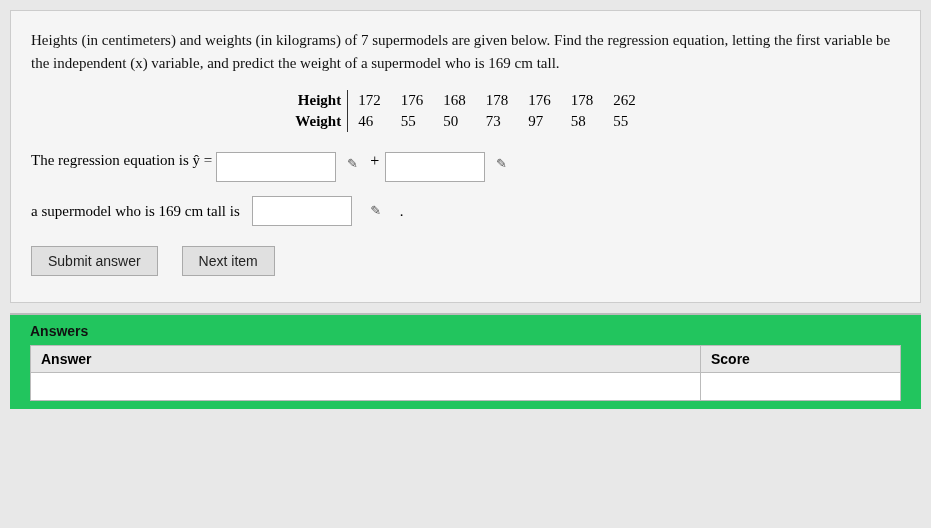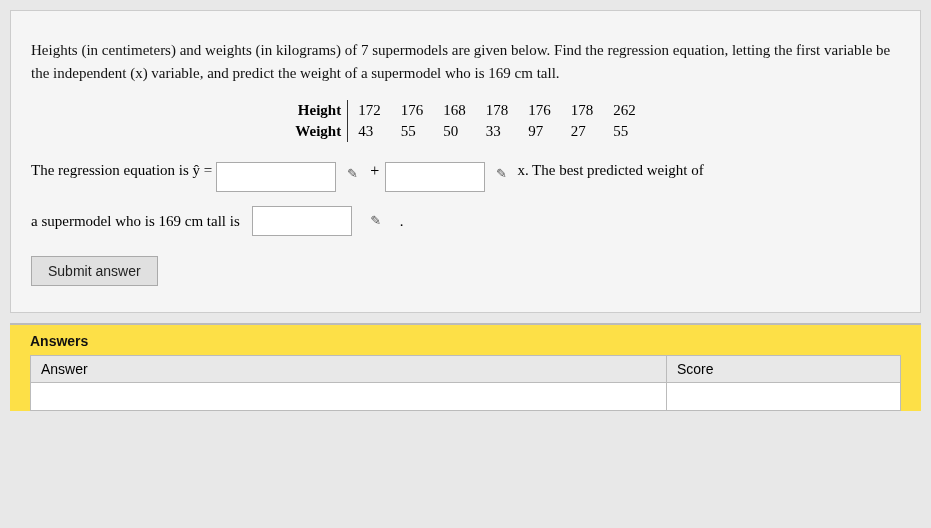--- a/index.html
+++ b/index.html
@@ -13,21 +13,20 @@
       background: #f5f5f5;
       border: 1px solid #ccc;
       margin: 10px;
       padding: 18px 20px 20px 20px;
     }
     .question-text {
       font-size: 15px;
       line-height: 1.5;
       color: #111;
       margin-bottom: 16px;
-      margin-top: 10px;
     }
     .data-table-wrapper {
       display: flex;
       justify-content: center;
       margin-bottom: 20px;
       margin-top: 16px;
     }
     .data-table {
       border-collapse: collapse;
       font-size: 15px;
@@ -94,23 +93,23 @@
     .btn {
       background: #e0e0e0;
       border: 1px solid #aaa;
       padding: 6px 16px;
       font-size: 14px;
       cursor: pointer;
       font-family: Arial, sans-serif;
       color: #222;
     }
     .answers-section {
-      background: #fde047;
+      background: #22c55e;
       border-top: 2px solid #bbb;
-      padding: 8px 20px 0 20px;
+      padding: 8px 20px 8px 20px;
       margin: 0 10px 10px 10px;
     }
     .answers-title {
       font-size: 14px;
       font-weight: bold;
       font-family: Arial, sans-serif;
       color: #111;
       margin-bottom: 6px;
     }
     .answers-table {
@@ -118,30 +117,30 @@
       border-collapse: collapse;
       background: white;
       font-family: Arial, sans-serif;
       font-size: 14px;
     }
     .answers-table th {
       background: #e8e8e8;
       border: 1px solid #bbb;
       padding: 5px 10px;
       text-align: left;
-      font-weight: normal;
+      font-weight: bold;
       margin-top: 12px;
     }
     .answers-table td {
       border: 1px solid #bbb;
       padding: 5px 10px;
       height: 28px;
     }
     .answers-table .score-col {
-      width: 234px;
+      width: 200px;
     }
   </style>
 </head>
 <body>
 
 <div class="main-container">
   <p class="question-text">Heights (in centimeters) and weights (in kilograms) of 7 supermodels are given below. Find the regression equation, letting the first variable be the independent (x) variable, and predict the weight of a supermodel who is 169 cm tall.</p>
 
   <div class="data-table-wrapper">
     <table class="data-table">
@@ -151,57 +150,57 @@
         <td>172</td>
         <td>176</td>
         <td>168</td>
         <td>178</td>
         <td>176</td>
         <td>178</td>
         <td>262</td>
       </tr>
       <tr>
         <td class="label">Weight</td>
-        <td>43</td>
+        <td>46</td>
         <td>55</td>
         <td>50</td>
-        <td>33</td>
+        <td>73</td>
         <td>97</td>
-        <td>27</td>
+        <td>58</td>
         <td>55</td>
       </tr>
     </tbody>
       </table>
   </div>
 
   <div class="regression-row">
     <span>The regression equation is ŷ =</span>
     <span class="input-box input-box-wide">
       <input type="text" style="border: none; outline: none; width: 80px; font-size: 14px; font-family: Arial, sans-serif;">
     </span>
     <span class="pencil-btn">✎</span>
     <span class="plus-sign">+</span>
     <span class="input-box input-box-medium">
       <input type="text" style="border: none; outline: none; width: 70px; font-size: 14px; font-family: Arial, sans-serif;">
     </span>
     <span class="pencil-btn">✎</span>
-    <span>x. The best predicted weight of</span>
   </div>
 
   <div class="supermodel-row">
     <span>a supermodel who is 169 cm tall is</span>
     <span class="input-box input-box-medium">
       <input type="text" style="border: none; outline: none; width: 70px; font-size: 14px; font-family: Arial, sans-serif;">
     </span>
     <span class="pencil-btn">✎</span>
     <span>.</span>
   </div>
 
   <div class="buttons-row">
     <button class="btn">Submit answer</button>
+    <button class="btn">Next item</button>
   </div>
 </div>
 
 <div class="answers-section">
   <div class="answers-title">Answers</div>
   <table class="answers-table">
     <thead>
       <tr>
         <th>Answer</th>
         <th class="score-col">Score</th>

